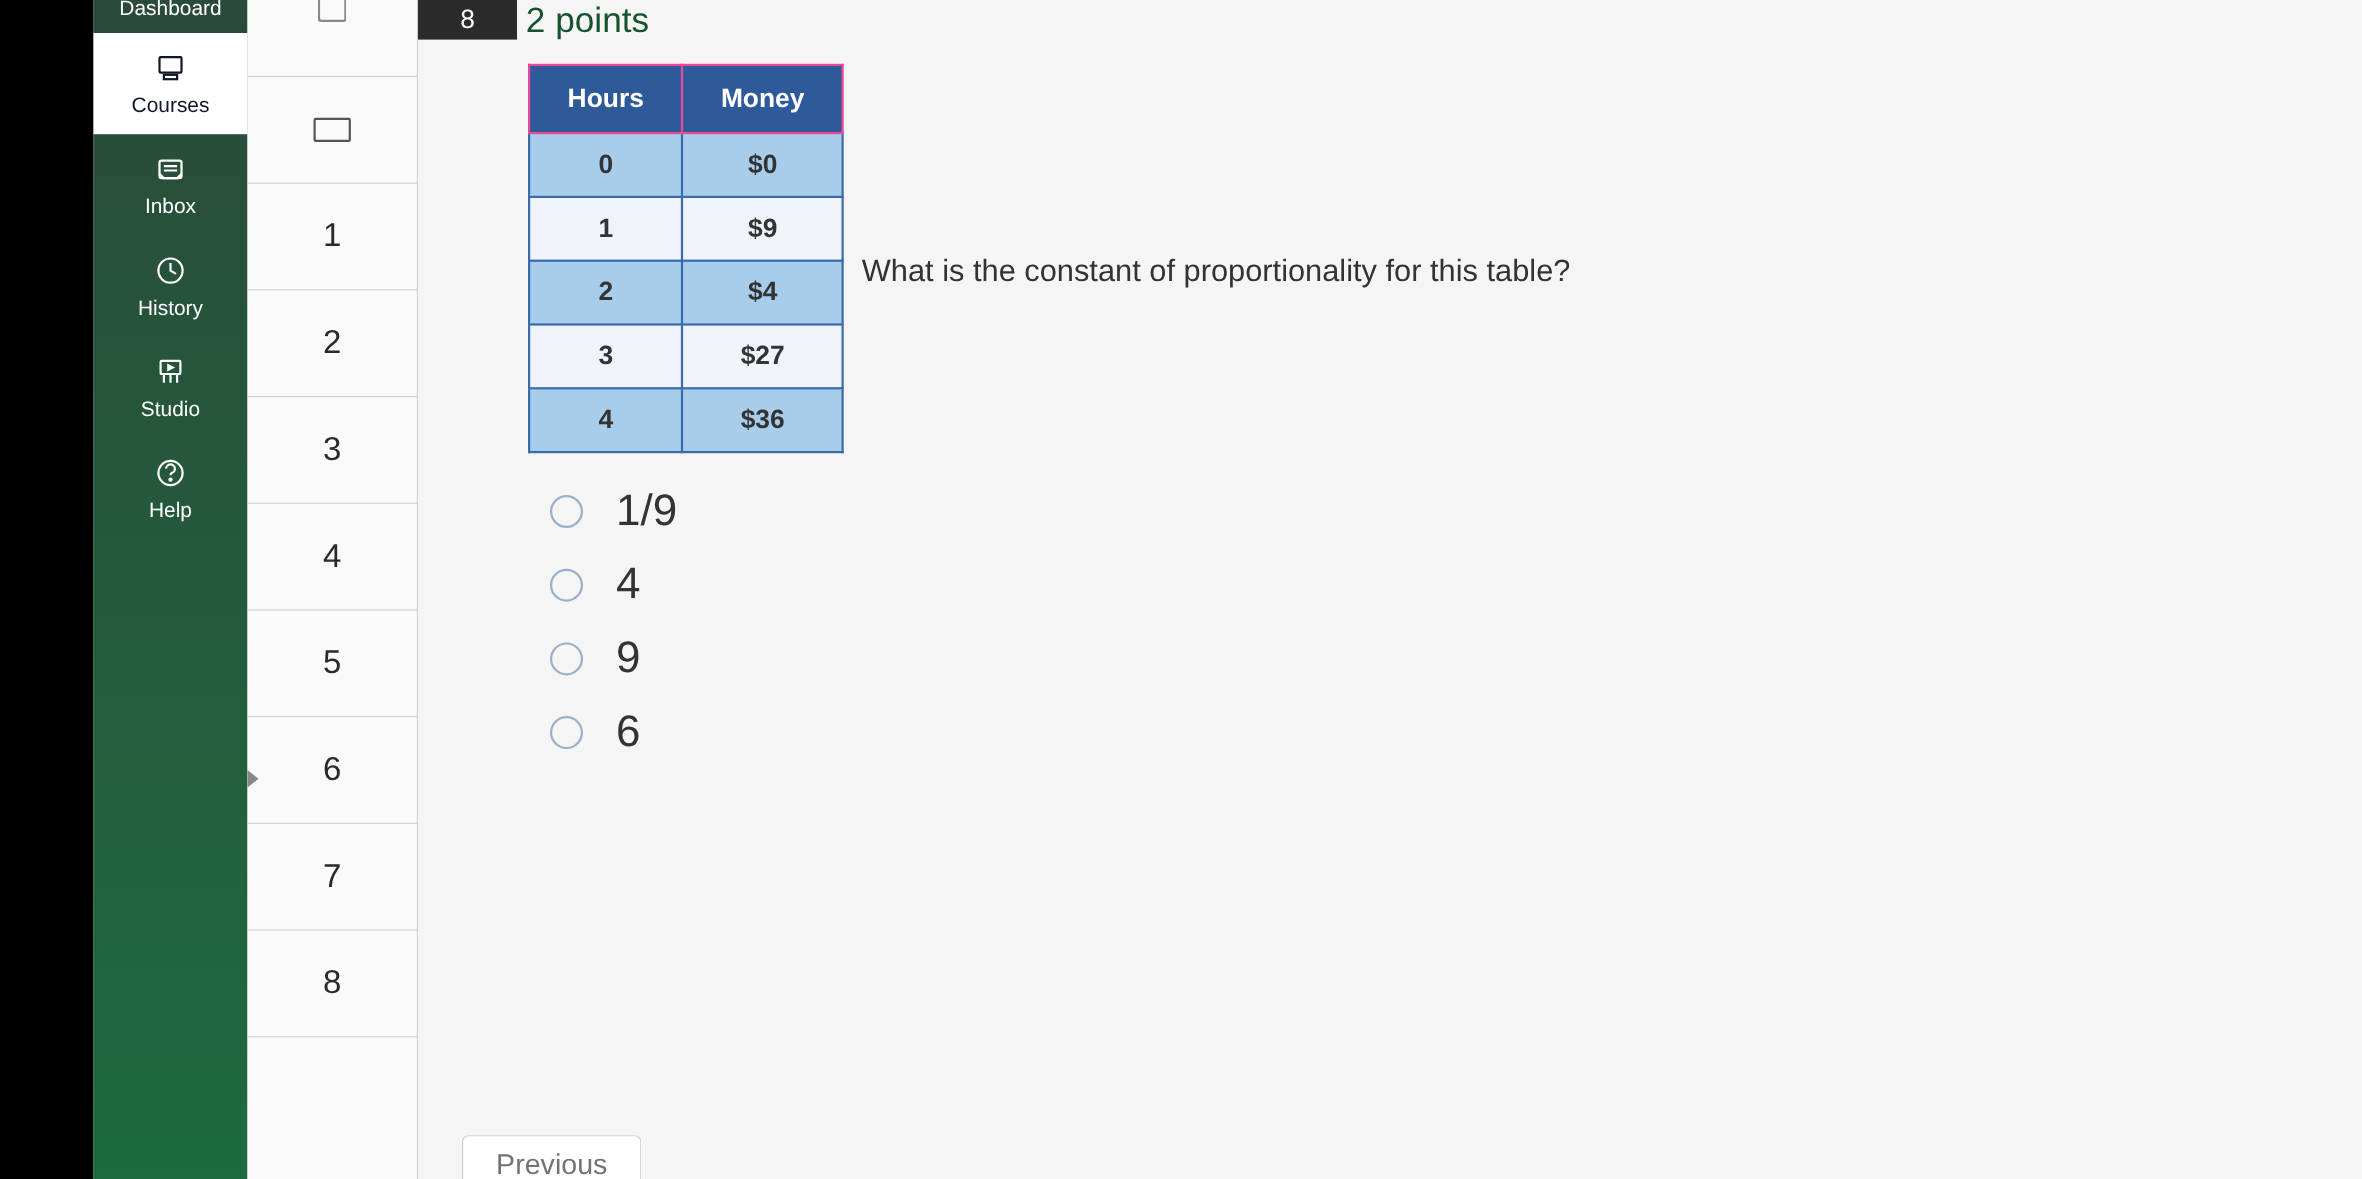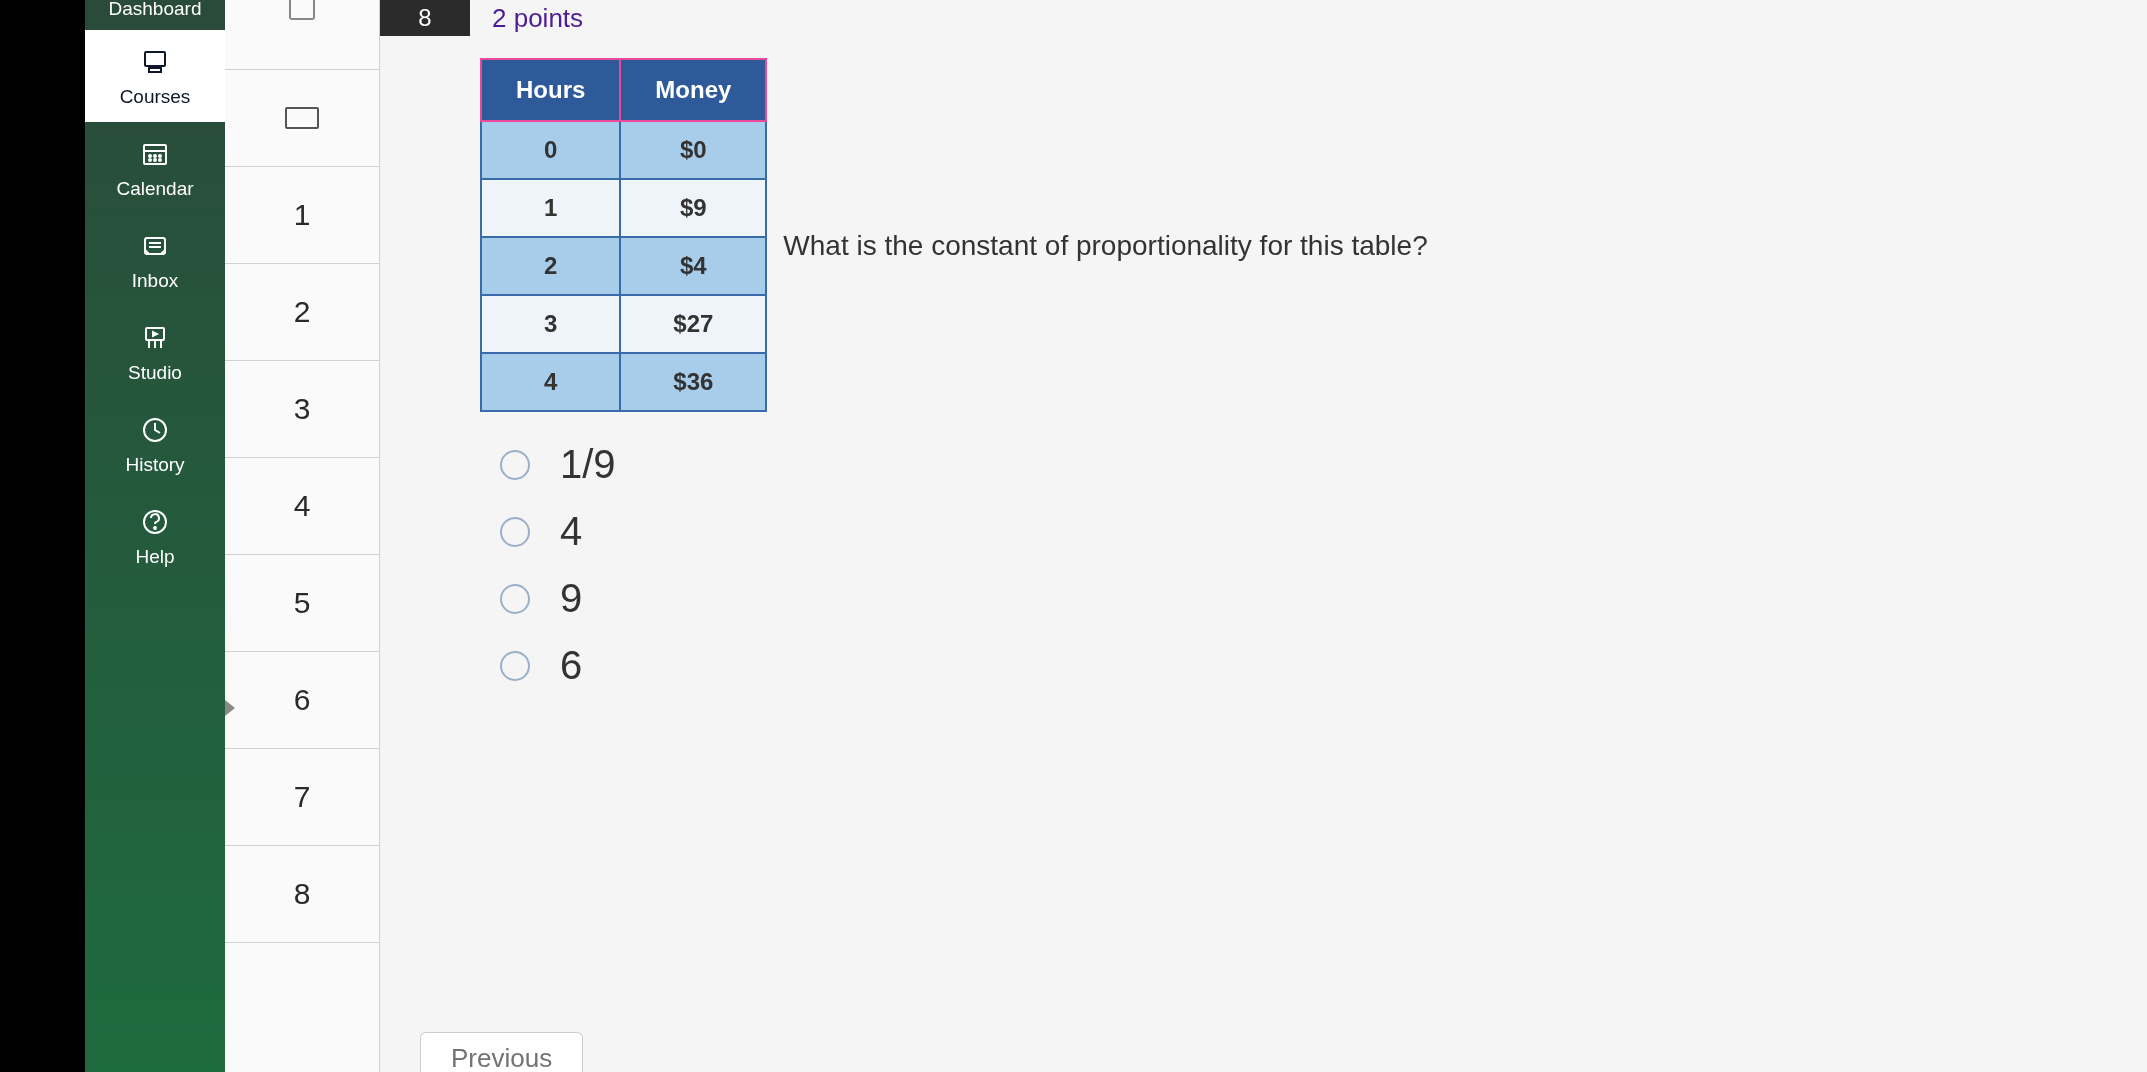--- a/index.html
+++ b/index.html
@@ -114,25 +114,25 @@
     .q-number-badge {
       width: 90px;
       background: #2b2b2b;
       color: #fff;
       display: flex;
       align-items: center;
       justify-content: center;
       font-size: 24px;
     }
     .q-points {
-      padding-left: 22px;
-      display: flex;
-      align-items: center;
-      font-size: 26px;
-      color: #4c1d95;
+      padding-left: 8px;
+      display: flex;
+      align-items: center;
+      font-size: 32px;
+      color: #14532d;
     }
     .content-row {
       display: flex;
       align-items: flex-start;
       padding: 22px 0 0 100px;
       gap: 10px;
     }
     .data-table {
       border-collapse: collapse;
       font-size: 24px;
@@ -209,63 +209,48 @@
       <svg viewBox="0 0 32 32" fill="none" stroke="currentColor" stroke-width="2">
         <rect x="6" y="6" width="20" height="14" rx="1"></rect>
           <rect x="10" y="22" width="12" height="4"></rect>
       </svg>
     </span>
     <span class="nav-label">Courses</span>
   </div>
   <div class="nav-item">
     <span class="nav-icon">
       <svg viewBox="0 0 32 32" fill="none" stroke="currentColor" stroke-width="2">
-        <rect x="5" y="7" width="22" height="19" rx="1"></rect>
-        <line x1="5" y1="13" x2="27" y2="13"></line>
-        <circle cx="11" cy="18" r="1" fill="currentColor"></circle>
-          <circle cx="16" cy="18" r="1" fill="currentColor"></circle>
-          <circle cx="21" cy="18" r="1" fill="currentColor"></circle>
-        <circle cx="11" cy="22" r="1" fill="currentColor"></circle>
-          <circle cx="16" cy="22" r="1" fill="currentColor"></circle>
-          <circle cx="21" cy="22" r="1" fill="currentColor"></circle>
-      </svg>
-    </span>
-    <span class="nav-label">Calendar</span>
-  </div>
-  <div class="nav-item">
-    <span class="nav-icon">
-      <svg viewBox="0 0 32 32" fill="none" stroke="currentColor" stroke-width="2">
         <rect x="6" y="8" width="20" height="16" rx="2"></rect>
         <line x1="10" y1="13" x2="22" y2="13"></line>
           <line x1="10" y1="17" x2="22" y2="17"></line>
         <path d="M6 20 L10 24 L22 24 L26 20"></path>
       </svg>
     </span>
     <span class="nav-label">Inbox</span>
+  </div>
+  <div class="nav-item">
+    <span class="nav-icon">
+      <svg viewBox="0 0 32 32" fill="none" stroke="currentColor" stroke-width="2">
+        <circle cx="16" cy="16" r="11"></circle>
+          <polyline points="16,9 16,16 21,19"></polyline>
+      </svg>
+    </span>
+    <span class="nav-label">History</span>
   </div>
   <div class="nav-item">
     <span class="nav-icon">
       <svg viewBox="0 0 32 32" fill="none" stroke="currentColor" stroke-width="2">
         <rect x="7" y="6" width="18" height="12" rx="1"></rect>
           <polygon points="14,10 14,14 18,12" fill="currentColor"></polygon>
         <line x1="10" y1="18" x2="10" y2="26"></line>
           <line x1="16" y1="18" x2="16" y2="26"></line>
           <line x1="22" y1="18" x2="22" y2="26"></line>
       </svg>
     </span>
     <span class="nav-label">Studio</span>
-  </div>
-  <div class="nav-item">
-    <span class="nav-icon">
-      <svg viewBox="0 0 32 32" fill="none" stroke="currentColor" stroke-width="2">
-        <circle cx="16" cy="16" r="11"></circle>
-          <polyline points="16,9 16,16 21,19"></polyline>
-      </svg>
-    </span>
-    <span class="nav-label">History</span>
   </div>
   <div class="nav-item">
     <span class="nav-icon">
       <svg viewBox="0 0 32 32" fill="none" stroke="currentColor" stroke-width="2">
         <circle cx="16" cy="16" r="11"></circle>
         <path d="M12 12 a4 4 0 1 1 5 4 c-1 0.5-1 1-1 2"></path>
           <circle cx="16" cy="22" r="1" fill="currentColor"></circle>
       </svg>
     </span>
     <span class="nav-label">Help</span>

